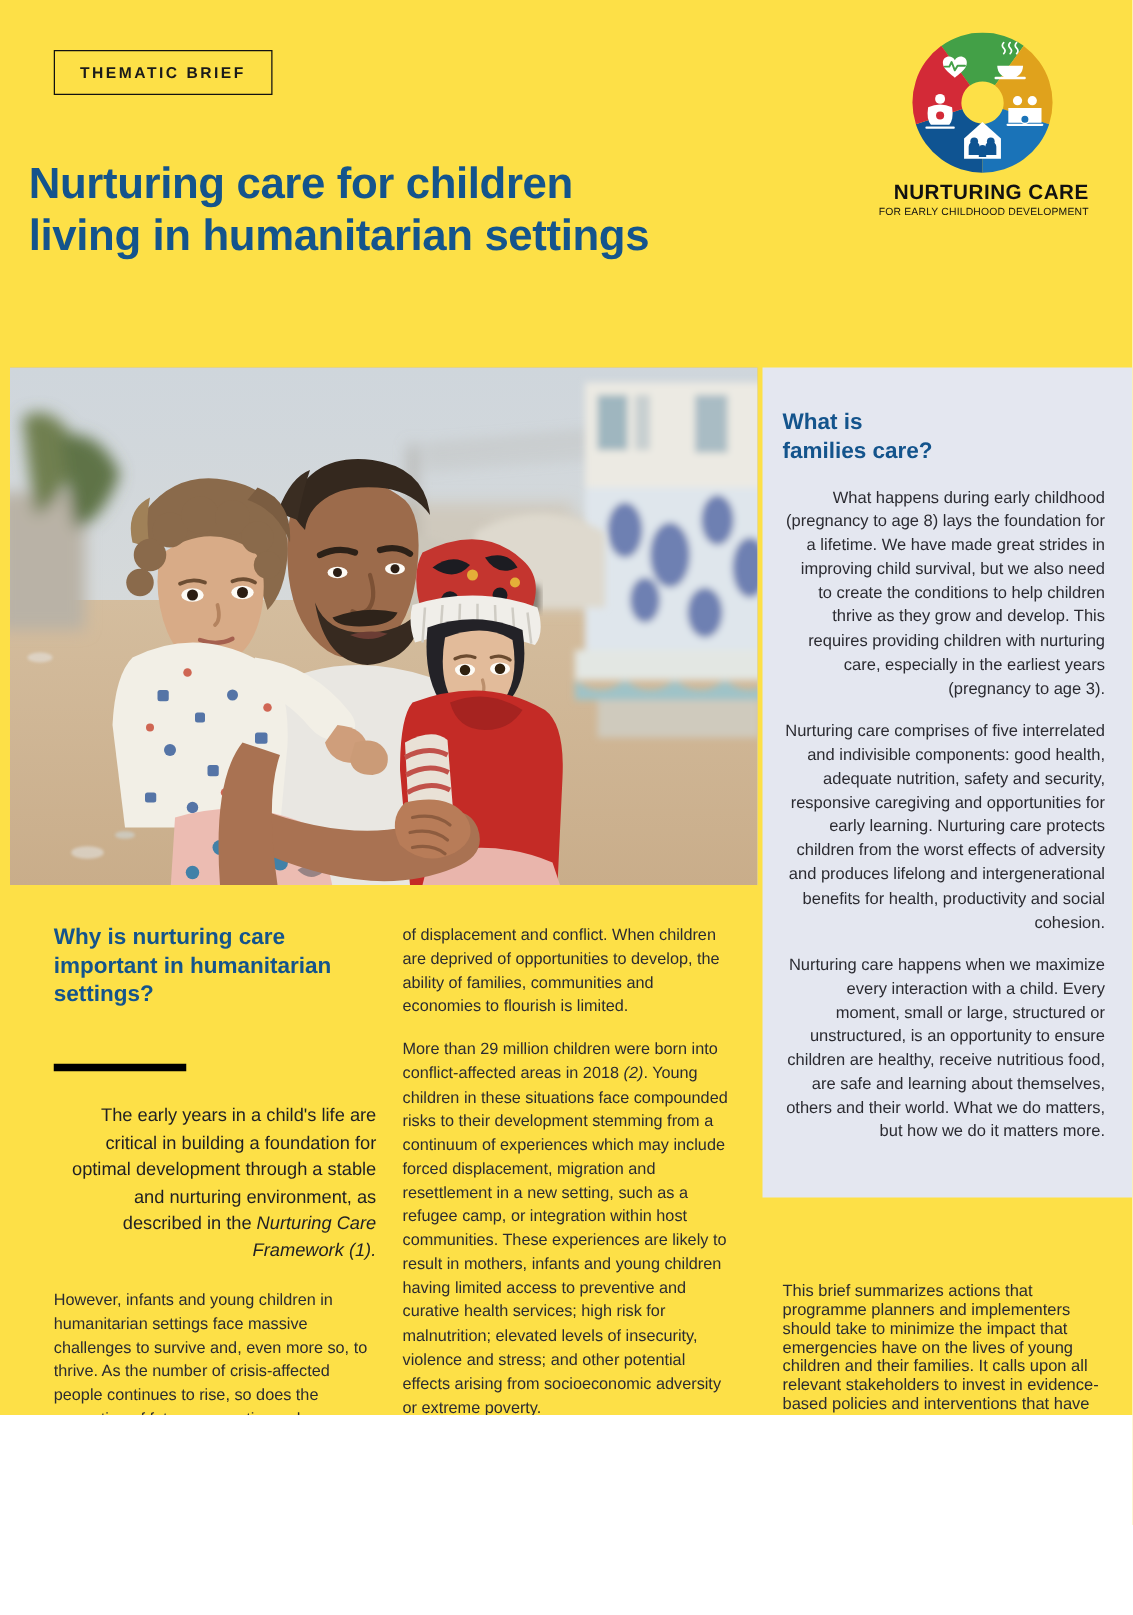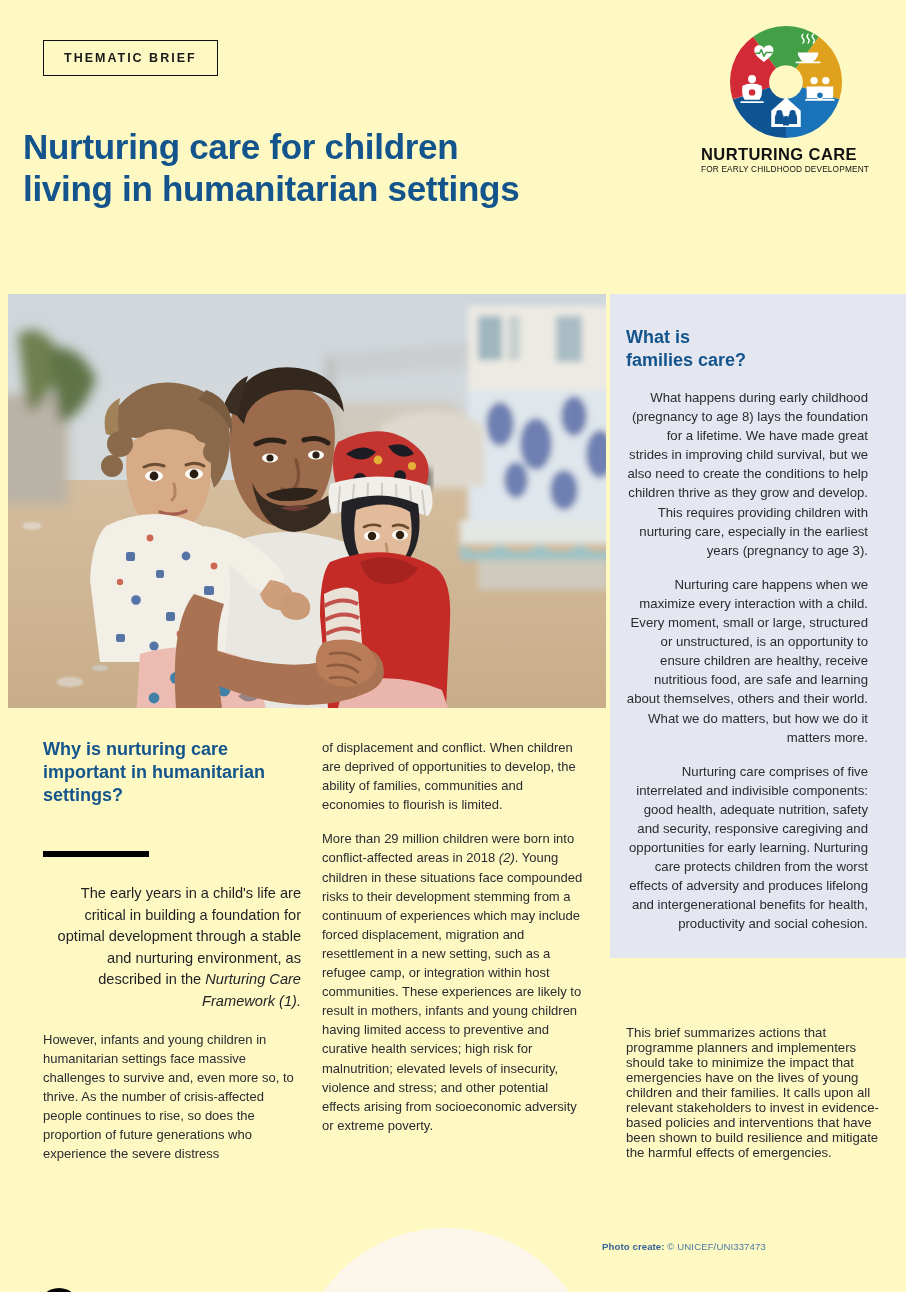--- a/index.html
+++ b/index.html
@@ -4,22 +4,22 @@
 <style>
   * { box-sizing: border-box; margin: 0; padding: 0; }
   html, body {
     width: 906px; height: 1292px;
     background: #ffffff;
     font-family: "Liberation Sans", sans-serif;
     overflow: hidden;
   }
   .page {
     position: relative;
-    width: 906px; height: 1292px;
-    background: #fef9c3;
+    width: 906px; height: 1132px;
+    background: #fde047;
     overflow: hidden;
   }
 
   
   .watermark {
     position: absolute;
     left: 236px; top: 1168px;
     width: 420px; height: 420px;
     pointer-events: none;
     z-index: 0;
@@ -50,21 +50,21 @@
     font-weight: bold;
     color: #14548c;
     letter-spacing: -0.3px;
   }
 
   
   .logo-wrap {
     position: absolute;
     right: 35px; top: 26px;
     width: 170px;
-    text-align: left;
+    text-align: right;
   }
   .logo-mark { width: 150px; height: 118px; margin: 0 auto; display:block; }
   .logo-title {
     font-size: 16.5px; font-weight: bold; color: #111;
     letter-spacing: 0.4px; margin-top: 2px; line-height: 1.05;
   }
   .logo-sub {
     font-size: 8.3px; font-weight: normal; color: #111;
     letter-spacing: 0.15px; margin-top: 1px;
   }
@@ -81,21 +81,21 @@
   .photo svg { display:block; width: 100%; height: 100%; }
 
   
   .side-panel {
     position: absolute;
     left: 610px; top: 294px;
     width: 296px; height: 664px;
     background: #e4e7f0;
     z-index: 2;
   }
-  .side-panel-inner { padding: 32px 38px 0 16px; }
+  .side-panel-inner { padding: 32px 22px 0 16px; }
   .side-h {
     font-size: 18px; line-height: 23px;
     font-weight: bold; color: #14548c;
     margin-bottom: 16px;
   }
   .side-p {
     font-size: 13.2px;
     line-height: 19.1px;
     color: #2b2b31;
     margin-bottom: 15px;
@@ -497,22 +497,22 @@
     </svg>
   </div>
 
   <div class="side-panel">
     <div class="side-panel-inner">
       <div class="side-h">
         <span>What is</span><br>
         <span>families care?</span>
       </div>
       <p class="side-p">What happens during early childhood (pregnancy to age 8) lays the foundation for a lifetime. We have made great strides in improving child survival, but we also need to create the conditions to help children thrive as they grow and develop. This requires providing children with nurturing care, especially in the earliest years (pregnancy to age 3).</p>
+      <p class="side-p">Nurturing care comprises of five interrelated and indivisible components: good health, adequate nutrition, safety and security, responsive caregiving and opportunities for early learning. Nurturing care protects children from the worst effects of adversity and produces lifelong and intergenerational benefits for health, productivity and social cohesion.</p>
       <p class="side-p">Nurturing care happens when we maximize every interaction with a child. Every moment, small or large, structured or unstructured, is an opportunity to ensure children are healthy, receive nutritious food, are safe and learning about themselves, others and their world. What we do matters, but how we do it matters more.</p>
-      <p class="side-p">Nurturing care comprises of five interrelated and indivisible components: good health, adequate nutrition, safety and security, responsive caregiving and opportunities for early learning. Nurturing care protects children from the worst effects of adversity and produces lifelong and intergenerational benefits for health, productivity and social cohesion.</p>
     </div>
   </div>
 
   <p class="side-after">This brief summarizes actions that programme planners and implementers should take to minimize the impact that emergencies have on the lives of young children and their families. It calls upon all relevant stakeholders to invest in evidence-based policies and interventions that have been shown to build resilience and mitigate the harmful effects of emergencies.</p>
 
   <div class="col-left">
     <h2 class="col-h">Why is nurturing care important in humanitarian settings?</h2>
     <div class="rule"></div>
     <p class="body-lead"><span>The early years in a child's life are critical in building a foundation for optimal development through a stable and nurturing environment, as described in the </span><em>Nurturing Care Framework (1).</em></p>
     <p class="body-p">However, infants and young children in humanitarian settings face massive challenges to survive and, even more so, to thrive. As the number of crisis-affected people continues to rise, so does the proportion of future generations who experience the severe distress</p>

